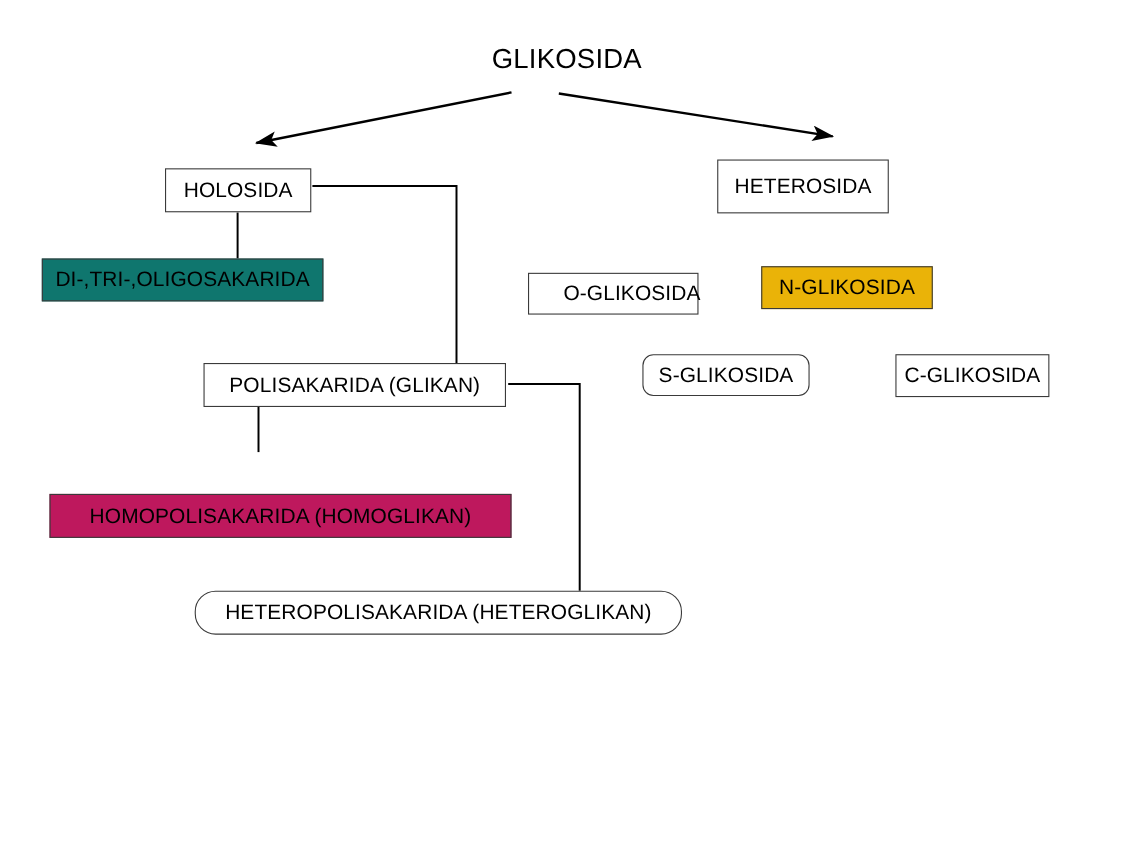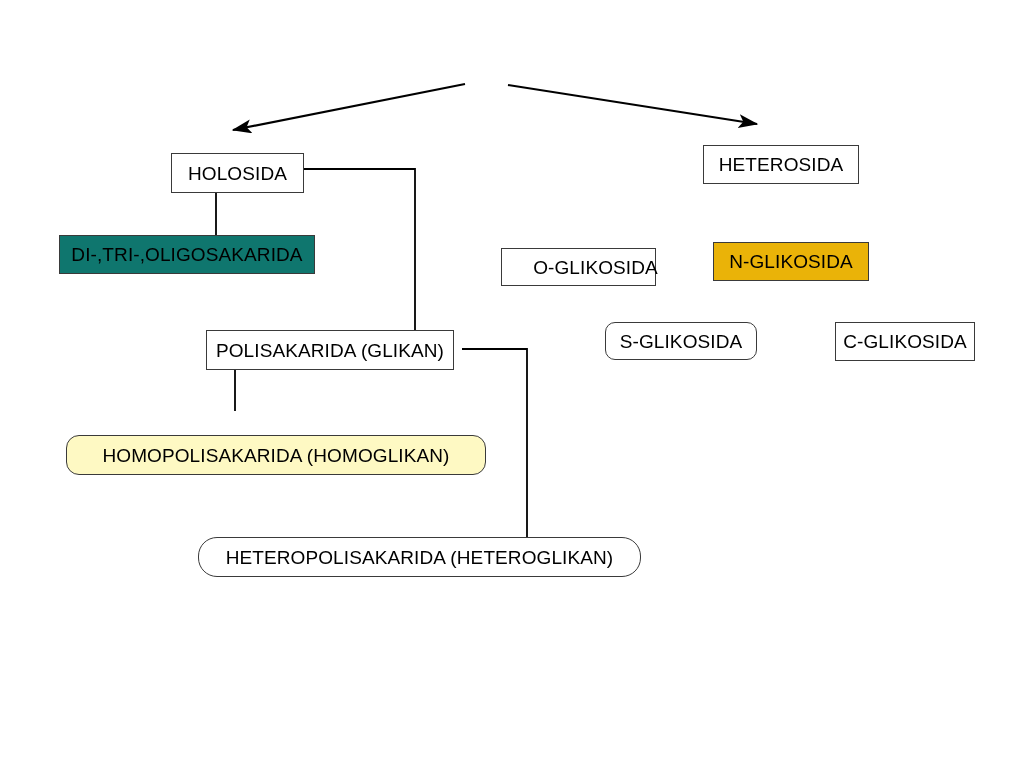--- a/index.html
+++ b/index.html
@@ -39,21 +39,20 @@
     border: 1.4px solid #3a3a3a;
     color: #000000;
     font-size: 19px;
     line-height: 1;
     display: flex;
     align-items: center;
     justify-content: center;
     white-space: nowrap;
     letter-spacing: 0.1px;
     padding: 0 10px;
-    margin-left: 21px;
   }
 </style>
 </head>
 <body>
 
 <div id="canvas">
 
   <svg id="svg-layer" viewBox="0 0 1024 768" xmlns="http://www.w3.org/2000/svg">
     <defs>
       <marker id="ah" markerWidth="10" markerHeight="10" refX="8.4" refY="3.2" orient="auto" markerUnits="strokeWidth">
@@ -63,27 +62,28 @@
     <g id="connector-group" fill="none" stroke="#000000" stroke-width="1.8" stroke-linecap="butt" stroke-linejoin="miter">
         <polyline points="465,84 233,130" fill="none" stroke="#000000" stroke-width="2.2" marker-end="url(#ah)"></polyline>
         <polyline points="508,85 757,124" fill="none" stroke="#000000" stroke-width="2.2" marker-end="url(#ah)"></polyline>
         <polyline points="216,193 216,235" fill="none" stroke="#000000" stroke-width="1.8"></polyline>
         <polyline points="284,169 415,169 415,330" fill="none" stroke="#000000" stroke-width="1.8"></polyline>
         <polyline points="235,370 235,411" fill="none" stroke="#000000" stroke-width="1.8"></polyline>
         <polyline points="462,349 527,349 527,537" fill="none" stroke="#000000" stroke-width="1.8"></polyline>
       </g>
   </svg>
 
+  <div class="title" style="left:447px; top:40px;">GLIKOSIDA</div>
 
   <div id="node-layer">
       <div class="node" style="left: 150px; top: 153px; width: 133px; height: 40px; border-color: rgb(58, 58, 58); background: rgb(255, 255, 255); color: rgb(0, 0, 0);">HOLOSIDA</div>
       <div class="node" style="left: 38px; top: 235px; width: 256px; height: 39px; border-color: rgb(58, 58, 58); background: #0f766e; color: rgb(0, 0, 0);">DI-,TRI-,OLIGOSAKARIDA</div>
-      <div class="node" style="left: 185px; top: 330px; width: 248px; height: 40px; border-color: rgb(58, 58, 58); background: rgb(255, 255, 255); color: rgb(0, 0, 0);">POLISAKARIDA (GLIKAN)</div>
-      <div class="node" style="left: 45px; top: 435px; width: 420px; height: 40px; border-color: rgb(58, 58, 58); background: #fef9c3; color: rgb(0, 0, 0); border-radius: 13px;">HOMOPOLISAKARIDA (HOMOGLIKAN)</div>
+      <div class="node" style="left: 185px; top: 330px; width: 275px; height: 40px; border-color: rgb(58, 58, 58); background: rgb(255, 255, 255); color: rgb(0, 0, 0);">POLISAKARIDA (GLIKAN)</div>
+      <div class="node" style="left: 45px; top: 449px; width: 420px; height: 40px; border-color: rgb(58, 58, 58); background: #be185d; color: rgb(0, 0, 0);">HOMOPOLISAKARIDA (HOMOGLIKAN)</div>
       <div class="node" style="left: 177px; top: 537px; width: 443px; height: 40px; border-color: rgb(58, 58, 58); background: rgb(255, 255, 255); color: rgb(0, 0, 0); border-radius: 19px;">HETEROPOLISAKARIDA (HETEROGLIKAN)</div>
-      <div class="node" style="left: 682px; top: 145px; width: 156px; height: 39px; border-color: rgb(58, 58, 58); background: rgb(255, 255, 255); color: rgb(0, 0, 0);">HETEROSIDA</div>
+      <div class="node" style="left: 652px; top: 145px; width: 156px; height: 49px; border-color: rgb(58, 58, 58); background: rgb(255, 255, 255); color: rgb(0, 0, 0);">HETEROSIDA</div>
       <div class="node" style="left: 480px; top: 248px; width: 155px; height: 38px; border-color: rgb(58, 58, 58); background: rgb(255, 255, 255); color: rgb(0, 0, 0); padding-left: 44px;">O-GLIKOSIDA</div>
       <div class="node" style="left: 692px; top: 242px; width: 156px; height: 39px; border-color: rgb(58, 58, 58); background: #eab308; color: rgb(0, 0, 0);">N-GLIKOSIDA</div>
       <div class="node" style="left: 584px; top: 322px; width: 152px; height: 38px; border-color: rgb(58, 58, 58); background: rgb(255, 255, 255); color: rgb(0, 0, 0); border-radius: 10px;">S-GLIKOSIDA</div>
       <div class="node" style="left: 814px; top: 322px; width: 140px; height: 39px; border-color: rgb(58, 58, 58); background: rgb(255, 255, 255); color: rgb(0, 0, 0);">C-GLIKOSIDA</div>
     </div>
 
 </div>
 
 </body></html>

